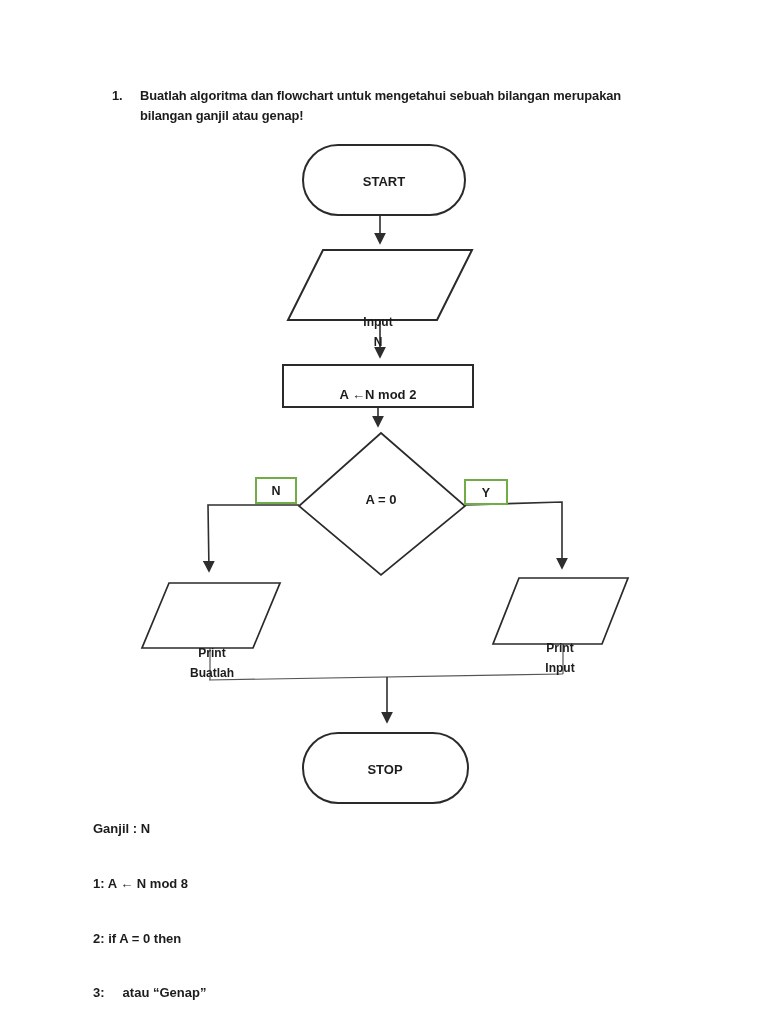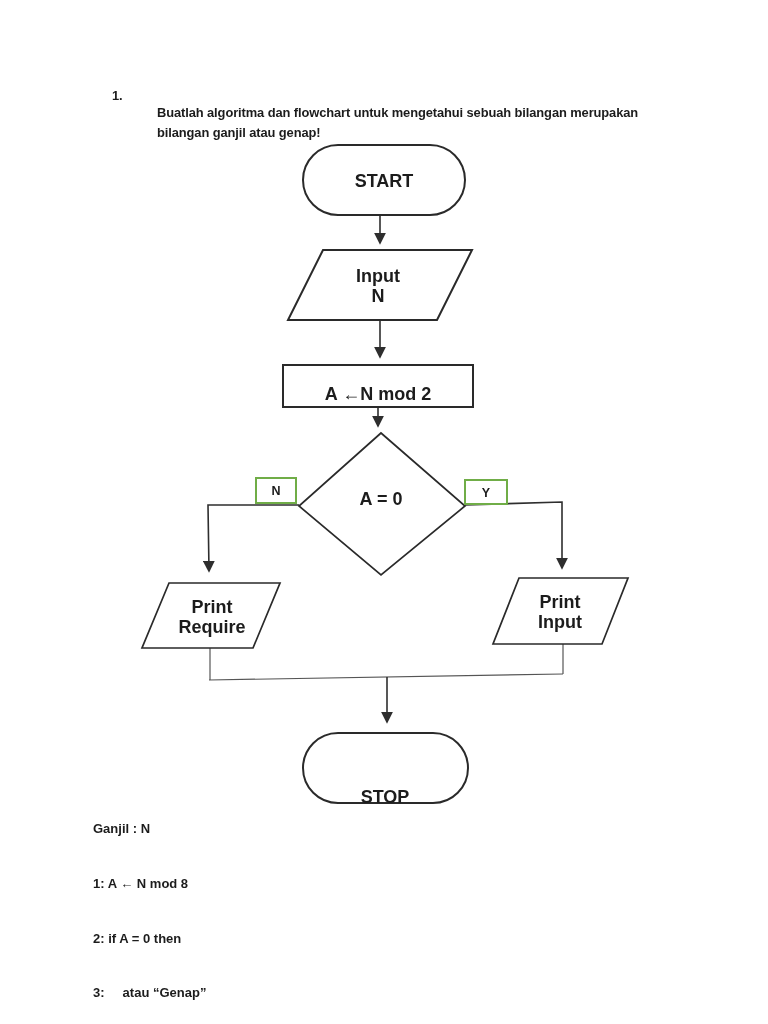--- a/index.html
+++ b/index.html
@@ -5,33 +5,33 @@
   html,body{margin:0;padding:0;background:#ffffff;}
   .page{
     position:relative;width:768px;height:1024px;background:#ffffff;overflow:hidden;
     font-family:"Liberation Sans",sans-serif;font-weight:700;color:#1c1c1c;
   }
   .task{
     position:absolute;left:112px;top:86px;width:556px;display:flex;
     font-size:12.9px;line-height:1.58;letter-spacing:-0.1px;
   }
   .task-num{flex:0 0 28px;}
-  .task-text{margin:17px;}
+  .task-text{margin:0;}
   svg.flow{position:absolute;left:0;top:0;}
   .shape{fill:#ffffff;stroke:#2a2a2a;stroke-width:2;}
   .thin{stroke-width:1.7;}
   .conn{fill:none;stroke:#2e2e2e;stroke-width:1.6;}
   .merge{fill:none;stroke:#555555;stroke-width:1.2;}
   .label{
     position:absolute;transform:translate(-50%,-50%);
-    font-size:18px;text-align:center;white-space:nowrap;
+    font-size:13px;text-align:center;white-space:nowrap;
   }
   .label2{
     position:absolute;transform:translateX(-50%);
-    font-size:18px;text-align:center;line-height:20px;white-space:nowrap;
+    font-size:12px;text-align:center;line-height:20px;white-space:nowrap;margin-top:46px;
   }
   .branch-label{font-size:12.5px;}
   .pseudocode{
     position:absolute;left:93px;top:784px;
     font-size:13px;line-height:18.2px;white-space:pre;
   }
 </style>
 </head>
 <body>
 
@@ -81,29 +81,29 @@
   <div class="label" style="left:378px;top:394px;">A ←N mod 2</div>
 
   <div class="label" style="left:381px;top:499px;">A = 0</div>
 
   <div class="label branch-label" style="left:276px;top:491px;">N</div>
 
   <div class="label branch-label" style="left:486px;top:493px;">Y</div>
 
   <div class="label2" style="left:212px;top:597px;">
     <div>Print</div>
-    <div>Require</div>
+    <div>Buatlah</div>
   </div>
 
   <div class="label2" style="left:560px;top:592px;">
     <div>Print</div>
     <div>Input</div>
   </div>
 
-  <div class="label" style="left:385px;top:769px;margin-top:28px;">STOP</div>
+  <div class="label" style="left:385px;top:769px;">STOP</div>
 
   <div class="pseudocode">
     <div>Ganjil : N</div>
     <div>1: A ← N mod 8</div>
     <div>2: if A = 0 then</div>
     <div>3:     atau “Genap”</div>
     
     
     
   </div>

